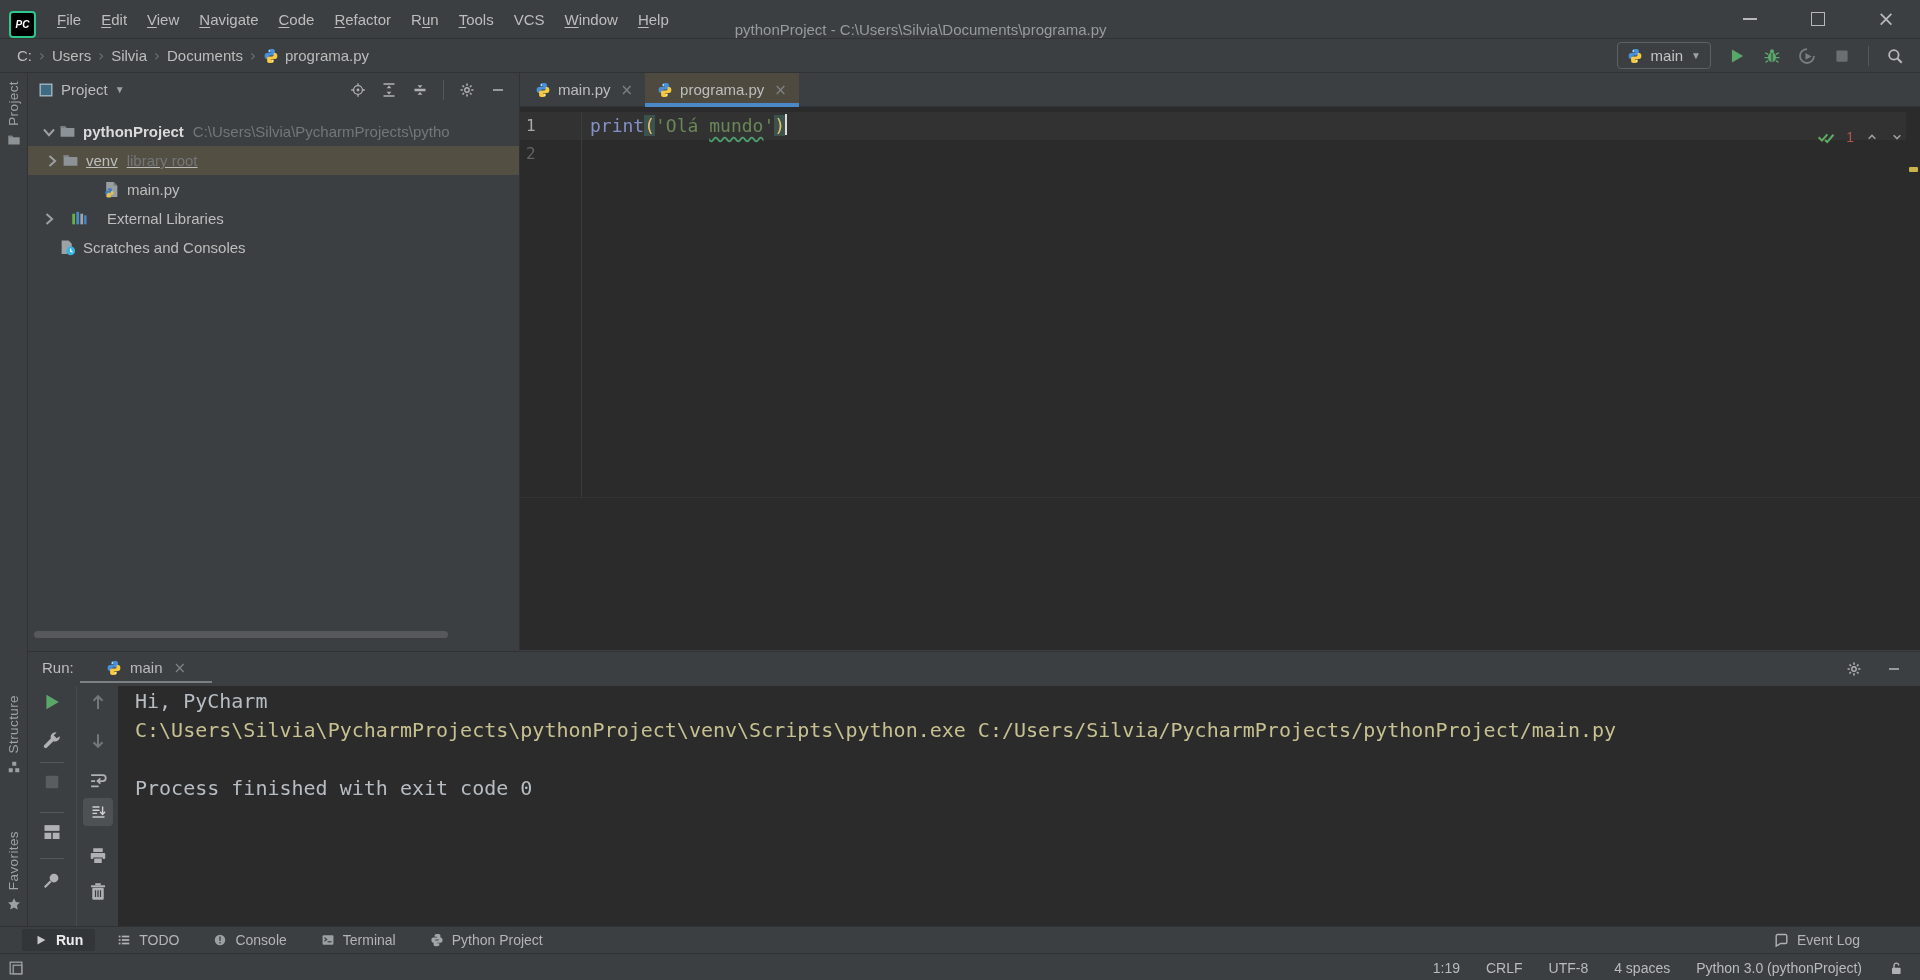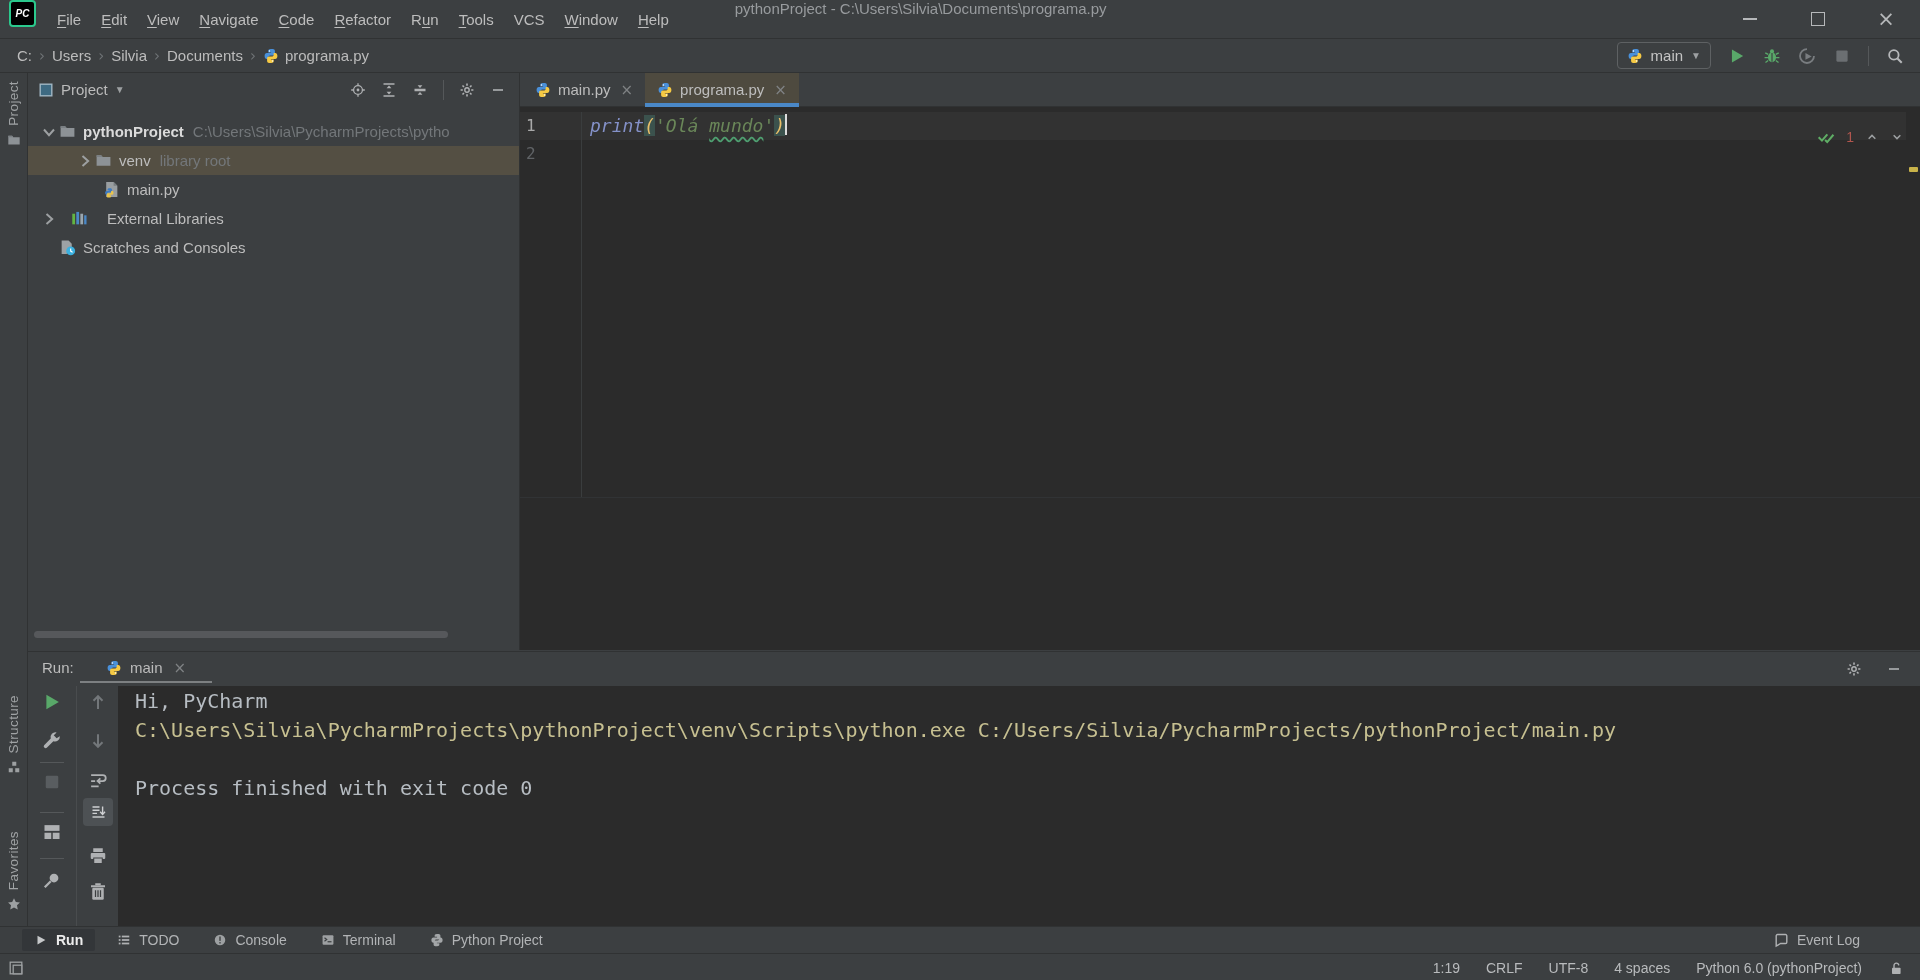--- a/index.html
+++ b/index.html
@@ -3,21 +3,21 @@
 <meta charset="utf-8">
 <style>
   html,body{margin:0;padding:0;background:#222;}
   #app{position:relative;width:1920px;height:980px;background:#3c3f41;overflow:hidden;
        font-family:"Liberation Sans",sans-serif;color:#bbbbbb;cursor:default;}
   .icon{display:inline-flex;width:16px;height:16px;flex:none;}
   .icon svg{width:100%;height:100%;display:block;}
   .icon-18{width:18px;height:18px;} .icon-14{width:14px;height:14px;}
 
   
-  .titlebar{position:absolute;top:0;left:0;right:0;height:38px;display:flex;align-items:flex-start;
+  .titlebar{position:absolute;top:0;left:0;right:0;height:38px;display:flex;align-items:flex-end;
             border-bottom:1px solid #303233;background:#3c3f41;}
   .pc-logo{width:23px;height:23px;margin:0 11px 0 9px;background:#000;border:2px solid #2bc98d;
            border-radius:4px;display:flex;align-items:center;justify-content:center;
            color:#fff;font-size:10px;font-weight:bold;font-style:italic;}
   .menubar{display:flex;align-items:center;height:100%;}
   .menu-item{padding:0 10px;font-size:15px;color:#bdbdbd;}
   .mn{text-decoration:underline;text-underline-offset:2px;}
   .win-title{margin-left:56px;font-size:15px;color:#989b9e;white-space:nowrap;}
   .win-controls{margin-left:auto;display:flex;height:100%;}
   .win-btn{width:68px;height:100%;display:flex;align-items:center;justify-content:center;color:#b6b8ba;}
@@ -70,21 +70,21 @@
   .tab.active::after{content:"";position:absolute;left:0;right:0;bottom:-1px;height:4px;background:#4a88c7;}
   .tab-close{color:#7f8284;font-size:15px;margin-left:3px;font-family:"DejaVu Sans",sans-serif;}
   .ed-content{position:absolute;top:34px;left:0;right:0;bottom:0;}
   .cur-line{position:absolute;top:5px;left:0;right:14px;height:28px;background:#323232;}
   .gutter{position:absolute;top:5px;left:0;width:61px;bottom:153px;border-right:1px solid #3a3d3e;}
   .lnum{height:28px;line-height:28px;padding-left:6px;font-family:"DejaVu Sans Mono",monospace;
         font-size:16px;color:#606366;}
   .lnum.cur{color:#a9a9a9;}
   .code{position:absolute;top:5px;left:62px;padding-left:8px;font-family:"DejaVu Sans Mono",monospace;
         font-size:18px;line-height:28px;}
-  .code-line{height:28px;white-space:pre;font-style:italic;}
+  .code-line{height:28px;white-space:pre;}
   .kw{color:#8491c8;}
   .par{color:#e8bf6a;background:#3b524d;}
   .str{color:#6a8759;}
   .typo{text-decoration:underline wavy #4e9f70;text-underline-offset:4px;}
   .caret{display:inline-block;width:2px;height:21px;background:#dcdcdc;vertical-align:-3px;}
   .ed-bottom-line{position:absolute;top:390px;left:0;right:0;height:1px;background:#313335;}
   .inspect{position:absolute;top:21px;right:16px;display:flex;align-items:center;gap:11px;}
   .inspect-count{font-size:14px;color:#b0564e;}
   .stripe-mark{position:absolute;top:60px;right:2px;width:9px;height:5px;background:#c9b34a;border-radius:1px;}
 
@@ -313,21 +313,21 @@
           </span>
           <span class="icon node-icon">
             <svg viewBox="0 0 16 16">
               <path d="M1.5 3h4.3l1.4 1.8h7.3v8.2H1.5z" fill="#8d9296"></path>
               <path d="M1.5 3h4.3l1.4 1.8H1.5z" fill="#7b8084"></path>
             </svg>
           </span>
           <span class="tree-name bold">pythonProject</span>
           <span class="tree-detail">C:\Users\Silvia\PycharmProjects\pytho</span>
         </div>
-        <div class="tree-row sel" style="padding-left: 47px;">
+        <div class="tree-row sel" style="padding-left: 14px; text-decoration: underline;">
           <span class="chev">
             <svg viewBox="0 0 16 16">
               <path d="M6 4l4.5 4L6 12" stroke="#9da0a2" stroke-width="1.6" fill="none"></path>
             </svg>
           </span>
           <span class="icon node-icon">
             <svg viewBox="0 0 16 16">
               <path d="M1.5 3h4.3l1.4 1.8h7.3v8.2H1.5z" fill="#8d9296"></path>
               <path d="M1.5 3h4.3l1.4 1.8H1.5z" fill="#7b8084"></path>
             </svg>
@@ -614,21 +614,21 @@
             <rect x="5.2" y="5.2" width="8.6" height="8.6" fill="#3c3f41" stroke="#9da0a2" stroke-width="1.3"></rect>
           </svg>
         </span>
     </div>
     <div class="sb-right">
       <span id="sbitems" style="display:flex;align-items:center;gap:26px;">
           <span class="sb-item">1:19</span>
           <span class="sb-item">CRLF</span>
           <span class="sb-item">UTF-8</span>
           <span class="sb-item">4 spaces</span>
-          <span class="sb-item">Python 6.0 (pythonProject)</span>
+          <span class="sb-item">Python 3.0 (pythonProject)</span>
         </span>
       <span class="icon">
           <svg viewBox="0 0 16 16">
             <path d="M6 8V5.6a2.4 2.4 0 0 1 4.8-.2" fill="none" stroke="#afb1b3" stroke-width="1.4"></path>
             <rect x="4" y="7.8" width="8.6" height="6.2" rx="0.8" fill="#afb1b3"></rect>
           </svg>
         </span>
     </div>
   </div>
 

